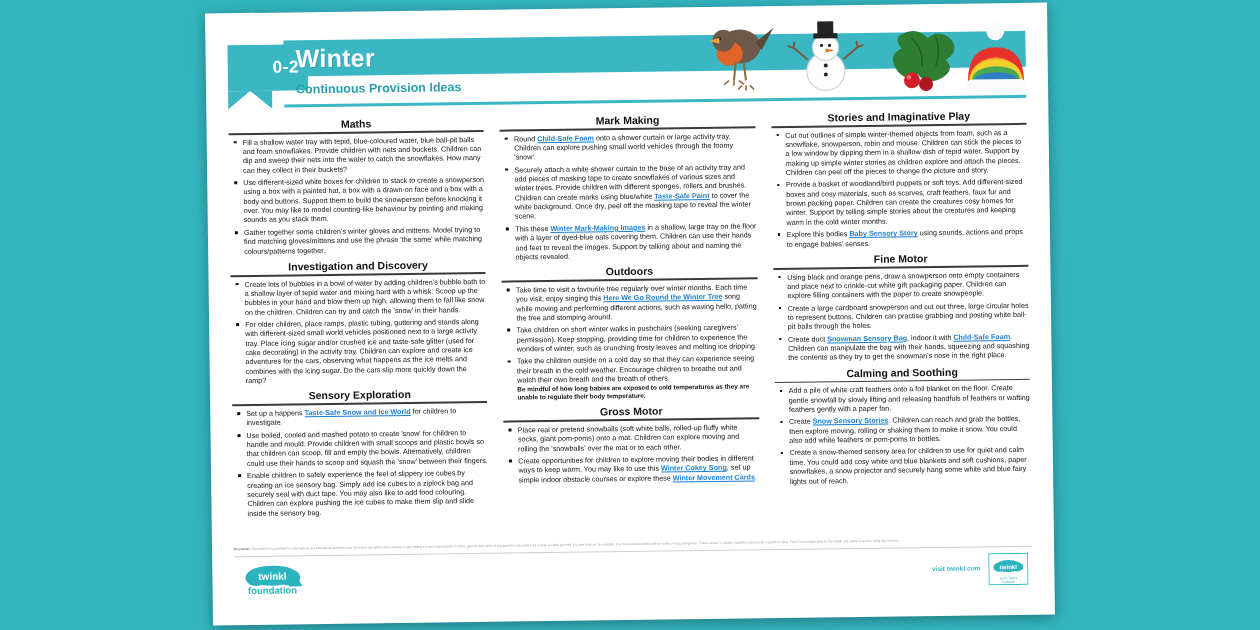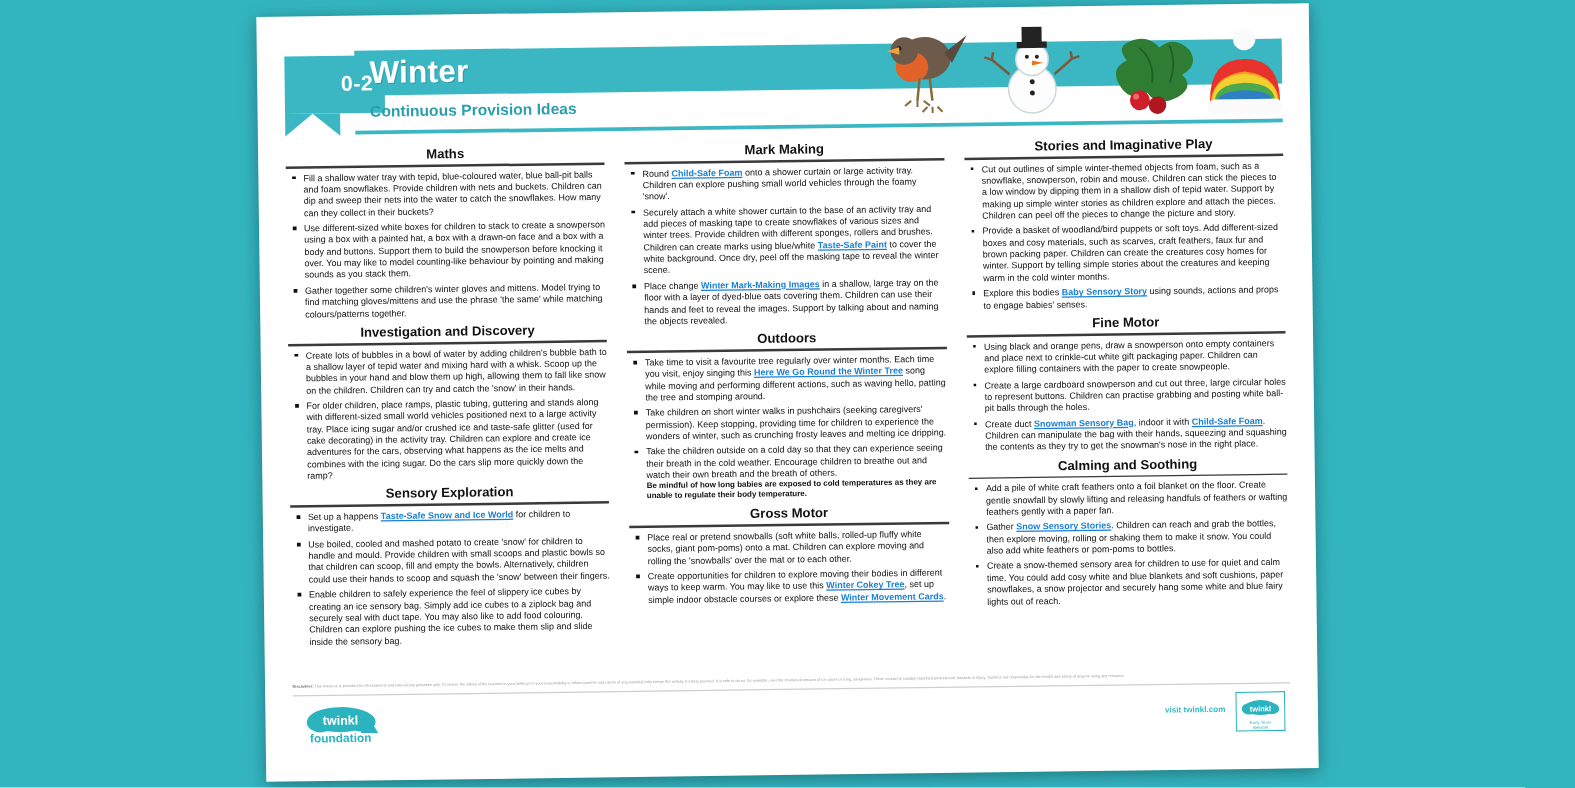--- a/index.html
+++ b/index.html
@@ -197,34 +197,34 @@
               <li><span>Use boiled, cooled and mashed potato to create 'snow' for children to handle and mould. Provide children with small scoops and plastic bowls so that children can scoop, fill and empty the bowls. Alternatively, children could use their hands to scoop and squash the 'snow' between their fingers.</span></li>
               <li><span>Enable children to safely experience the feel of slippery ice cubes by creating an ice sensory bag. Simply add ice cubes to a ziplock bag and securely seal with duct tape. You may also like to add food colouring. Children can explore pushing the ice cubes to make them slip and slide inside the sensory bag.</span></li>
             </ul>
           </div>
           <div class="col">
             <div class="sec-head">Mark Making</div>
             <div class="sec-rule"></div>
             <ul class="items">
               <li><span>Round </span><a class="lk" href="#">Child-Safe Foam</a><span> onto a shower curtain or large activity tray. Children can explore pushing small world vehicles through the foamy 'snow'.</span></li>
               <li><span>Securely attach a white shower curtain to the base of an activity tray and add pieces of masking tape to create snowflakes of various sizes and winter trees. Provide children with different sponges, rollers and brushes. Children can create marks using blue/white </span><a class="lk" href="#">Taste-Safe Paint</a><span> to cover the white background. Once dry, peel off the masking tape to reveal the winter scene.</span></li>
-              <li><span>Place change </span><a class="lk" href="#">Winter Mark-Making Images</a><span> in a shallow, large tray on the floor with a layer of dyed-blue oats covering them. Children can use their hands and feet to reveal the images. Support by talking about and naming the objects revealed.</span></li>
+              <li><span>This these </span><a class="lk" href="#">Winter Mark-Making Images</a><span> in a shallow, large tray on the floor with a layer of dyed-blue oats covering them. Children can use their hands and feet to reveal the images. Support by talking about and naming the objects revealed.</span></li>
             </ul>
             <div class="sec-head">Outdoors</div>
             <div class="sec-rule"></div>
             <ul class="items">
               <li><span>Take time to visit a favourite tree regularly over winter months. Each time you visit, enjoy singing this </span><a class="lk" href="#">Here We Go Round the Winter Tree</a><span> song while moving and performing different actions, such as waving hello, patting the tree and stomping around.</span></li>
               <li><span>Take children on short winter walks in pushchairs (seeking caregivers' permission). Keep stopping, providing time for children to experience the wonders of winter, such as crunching frosty leaves and melting ice dripping.</span></li>
               <li><span>Take the children outside on a cold day so that they can experience seeing their breath in the cold weather. Encourage children to breathe out and watch their own breath and the breath of others.</span><span class="note">Be mindful of how long babies are exposed to cold temperatures as they are unable to regulate their body temperature.</span></li>
             </ul>
             <div class="sec-head">Gross Motor</div>
             <div class="sec-rule"></div>
             <ul class="items">
               <li><span>Place real or pretend snowballs (soft white balls, rolled-up fluffy white socks, giant pom-poms) onto a mat. Children can explore moving and rolling the 'snowballs' over the mat or to each other.</span></li>
-              <li><span>Create opportunities for children to explore moving their bodies in different ways to keep warm. You may like to use this </span><a class="lk" href="#">Winter Cokey Tree</a><span>, set up simple indoor obstacle courses or explore these </span><a class="lk" href="#">Winter Movement Cards</a><span>.</span></li>
+              <li><span>Create opportunities for children to explore moving their bodies in different ways to keep warm. You may like to use this </span><a class="lk" href="#">Winter Cokey Song</a><span>, set up simple indoor obstacle courses or explore these </span><a class="lk" href="#">Winter Movement Cards</a><span>.</span></li>
             </ul>
           </div>
           <div class="col">
             <div class="sec-head">Stories and Imaginative Play</div>
             <div class="sec-rule"></div>
             <ul class="items">
               <li><span>Cut out outlines of simple winter-themed objects from foam, such as a snowflake, snowperson, robin and mouse. Children can stick the pieces to a low window by dipping them in a shallow dish of tepid water. Support by making up simple winter stories as children explore and attach the pieces. Children can peel off the pieces to change the picture and story.</span></li>
               <li><span>Provide a basket of woodland/bird puppets or soft toys. Add different-sized boxes and cosy materials, such as scarves, craft feathers, faux fur and brown packing paper. Children can create the creatures cosy homes for winter. Support by telling simple stories about the creatures and keeping warm in the cold winter months.</span></li>
               <li><span>Explore this bodies </span><a class="lk" href="#">Baby Sensory Story</a><span> using sounds, actions and props to engage babies' senses.</span></li>
             </ul>
@@ -232,21 +232,21 @@
             <div class="sec-rule"></div>
             <ul class="items">
               <li><span>Using black and orange pens, draw a snowperson onto empty containers and place next to crinkle-cut white gift packaging paper. Children can explore filling containers with the paper to create snowpeople.</span></li>
               <li><span>Create a large cardboard snowperson and cut out three, large circular holes to represent buttons. Children can practise grabbing and posting white ball-pit balls through the holes.</span></li>
               <li><span>Create duct </span><a class="lk" href="#">Snowman Sensory Bag</a><span>, indoor it with </span><a class="lk" href="#">Child-Safe Foam</a><span>. Children can manipulate the bag with their hands, squeezing and squashing the contents as they try to get the snowman's nose in the right place.</span></li>
             </ul>
             <div class="sec-head">Calming and Soothing</div>
             <div class="sec-rule"></div>
             <ul class="items">
               <li><span>Add a pile of white craft feathers onto a foil blanket on the floor. Create gentle snowfall by slowly lifting and releasing handfuls of feathers or wafting feathers gently with a paper fan.</span></li>
-              <li><span>Gather </span><a class="lk" href="#">Snow Sensory Stories</a><span>. Children can reach and grab the bottles, then explore moving, rolling or shaking them to make it snow. You could also add white feathers or pom-poms to bottles.</span></li>
+              <li><span>Create </span><a class="lk" href="#">Snow Sensory Stories</a><span>. Children can reach and grab the bottles, then explore moving, rolling or shaking them to make it snow. You could also add white feathers or pom-poms to bottles.</span></li>
               <li><span>Create a snow-themed sensory area for children to use for quiet and calm time. You could add cosy white and blue blankets and soft cushions, paper snowflakes, a snow projector and securely hang some white and blue fairy lights out of reach.</span></li>
             </ul>
           </div>
         </div>
 
       <div class="footer">
         <div class="disclaimer">
           <b>Disclaimer:</b>
           <span>This resource is provided for informational and educational purposes only. To ensure the safety of the learners in your setting it is your responsibility to inform parents and carers of any potential risks before the activity is safely proceed. It is safe to do so, for example, over the shortened amount of ice cubes or icing, dangerous. These contact is suitably classified professional, hazards or injury. Twinkl is not responsible for the health and safety of anyone using any resource.</span>
         </div>

